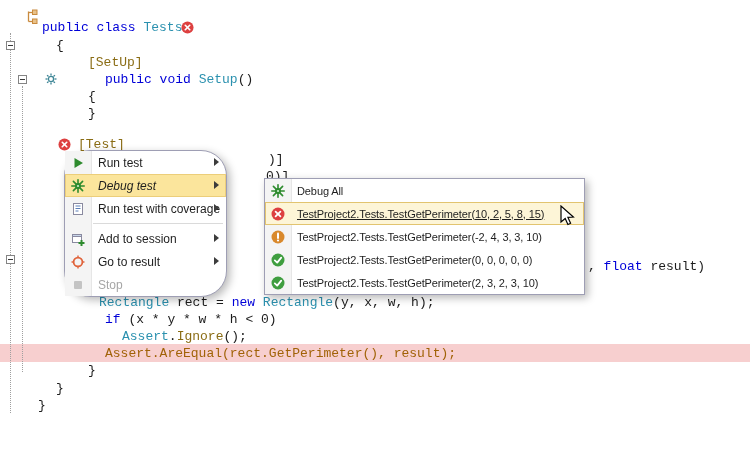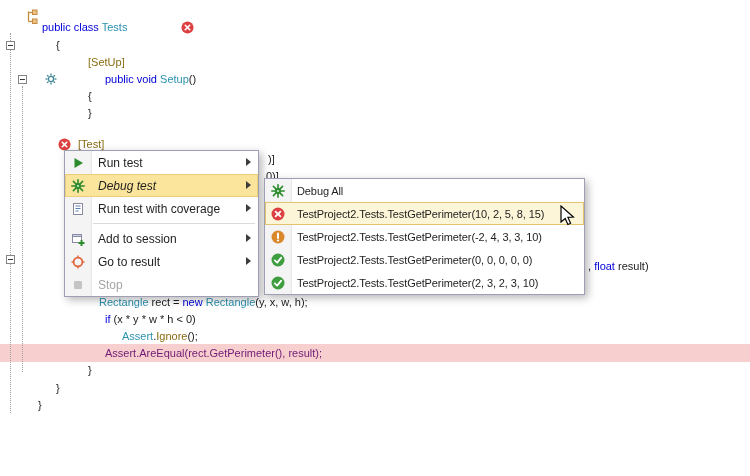--- a/index.html
+++ b/index.html
@@ -1,49 +1,49 @@
 <!DOCTYPE html>
 <html><head>
 <meta charset="utf-8">
 <style>
   html,body{margin:0;padding:0;background:#fff;}
   body{font-family:"Liberation Sans",sans-serif;}
   .screen{position:relative;width:750px;height:476px;background:#ffffff;overflow:hidden;}
 
   
-  .code-line{position:absolute;height:17px;line-height:17px;font-family:Liberation Sans, sans-serif;font-size:11px;white-space:pre;z-index:3;}
+  .code-line{position:absolute;height:17px;line-height:17px;font-family:Liberation Mono, monospace;font-size:13px;white-space:pre;z-index:3;}
   .kw{color:#0000d8;}
   .cls{color:#2b91af;}
   .attr{color:#8a6c14;}
   .call{color:#8a6c14;}
   .plain{color:#1c1c1c;}
-  .err{color:#701a75;text-align:right;}
+  .err{color:#a16207;text-align:right;}
 
   .fail-row{position:absolute;left:0;width:750px;height:18px;background:#f7cfcf;z-index:1;}
   .guide{position:absolute;width:0;border-left:1px dotted #9f9f9f;z-index:2;}
   .fold{position:absolute;width:9px;height:9px;background:#fff;border:1px solid #848484;z-index:4;display:flex;align-items:center;justify-content:center;box-sizing:border-box;}
   .fold span{display:block;width:5px;height:1px;background:#3a3a3a;}
   .ed-icon{position:absolute;z-index:4;line-height:0;}
 
   
   .menu,.submenu{position:absolute;background:#fff;border:1px solid #9e9eb4;box-shadow:3px 3px 8px rgba(0,0,0,0.28);z-index:10;box-sizing:border-box;}
-  .menu{left:64px;top:150px;width:195px;}
+  .menu{left:64px;top:150px;width:163px;border-radius:26px;}
   .submenu{left:264px;top:178px;width:321px;}
   .icon-strip{position:absolute;left:0;top:0;bottom:0;width:26px;background:#f4f4f4;border-right:1px solid #e6e6e6;}
   .menu-item{position:relative;height:23px;display:flex;align-items:center;font-size:12px;color:#1e1e1e;}
   .mi-icon{width:26px;flex:0 0 26px;display:flex;align-items:center;justify-content:center;z-index:1;line-height:0;}
   .mi-label{margin-left:7px;white-space:nowrap;z-index:1;}
   .menu-item.selected{background:#fbe59c;outline:1px solid #ecce7a;outline-offset:-1px;font-style:italic;}
   .menu-item.disabled .mi-label{color:#a6a6a6;}
   .mi-arrow{position:absolute;right:7px;top:7px;width:0;height:0;border-left:5px solid #3c3c3c;border-top:4px solid transparent;border-bottom:4px solid transparent;z-index:1;}
   .menu-sep{position:relative;height:7px;}
   .menu-sep::after{content:"";position:absolute;left:28px;right:3px;top:3px;border-top:1px solid #dadada;}
   .submenu .menu-item{font-size:11px;letter-spacing:-0.1px;align-items:center;}
   .submenu .mi-label{margin-left:6px;}
-  .submenu .menu-item.hovered{background:#fdf5d7;outline:1px solid #e2c46f;outline-offset:-1px;}
+  .submenu .menu-item.hovered{background:#fdf5d7;outline:1px solid #e2c46f;outline-offset:-1px;text-decoration:underline;}
 
   .cursor{position:absolute;z-index:30;}
 </style>
 </head>
 <body>
 
 <div class="screen">
 
   <div class="guide" style="left:10px;top:33px;height:380px;"></div>
   <div class="guide" style="left:22px;top:86px;height:286px;"></div>

